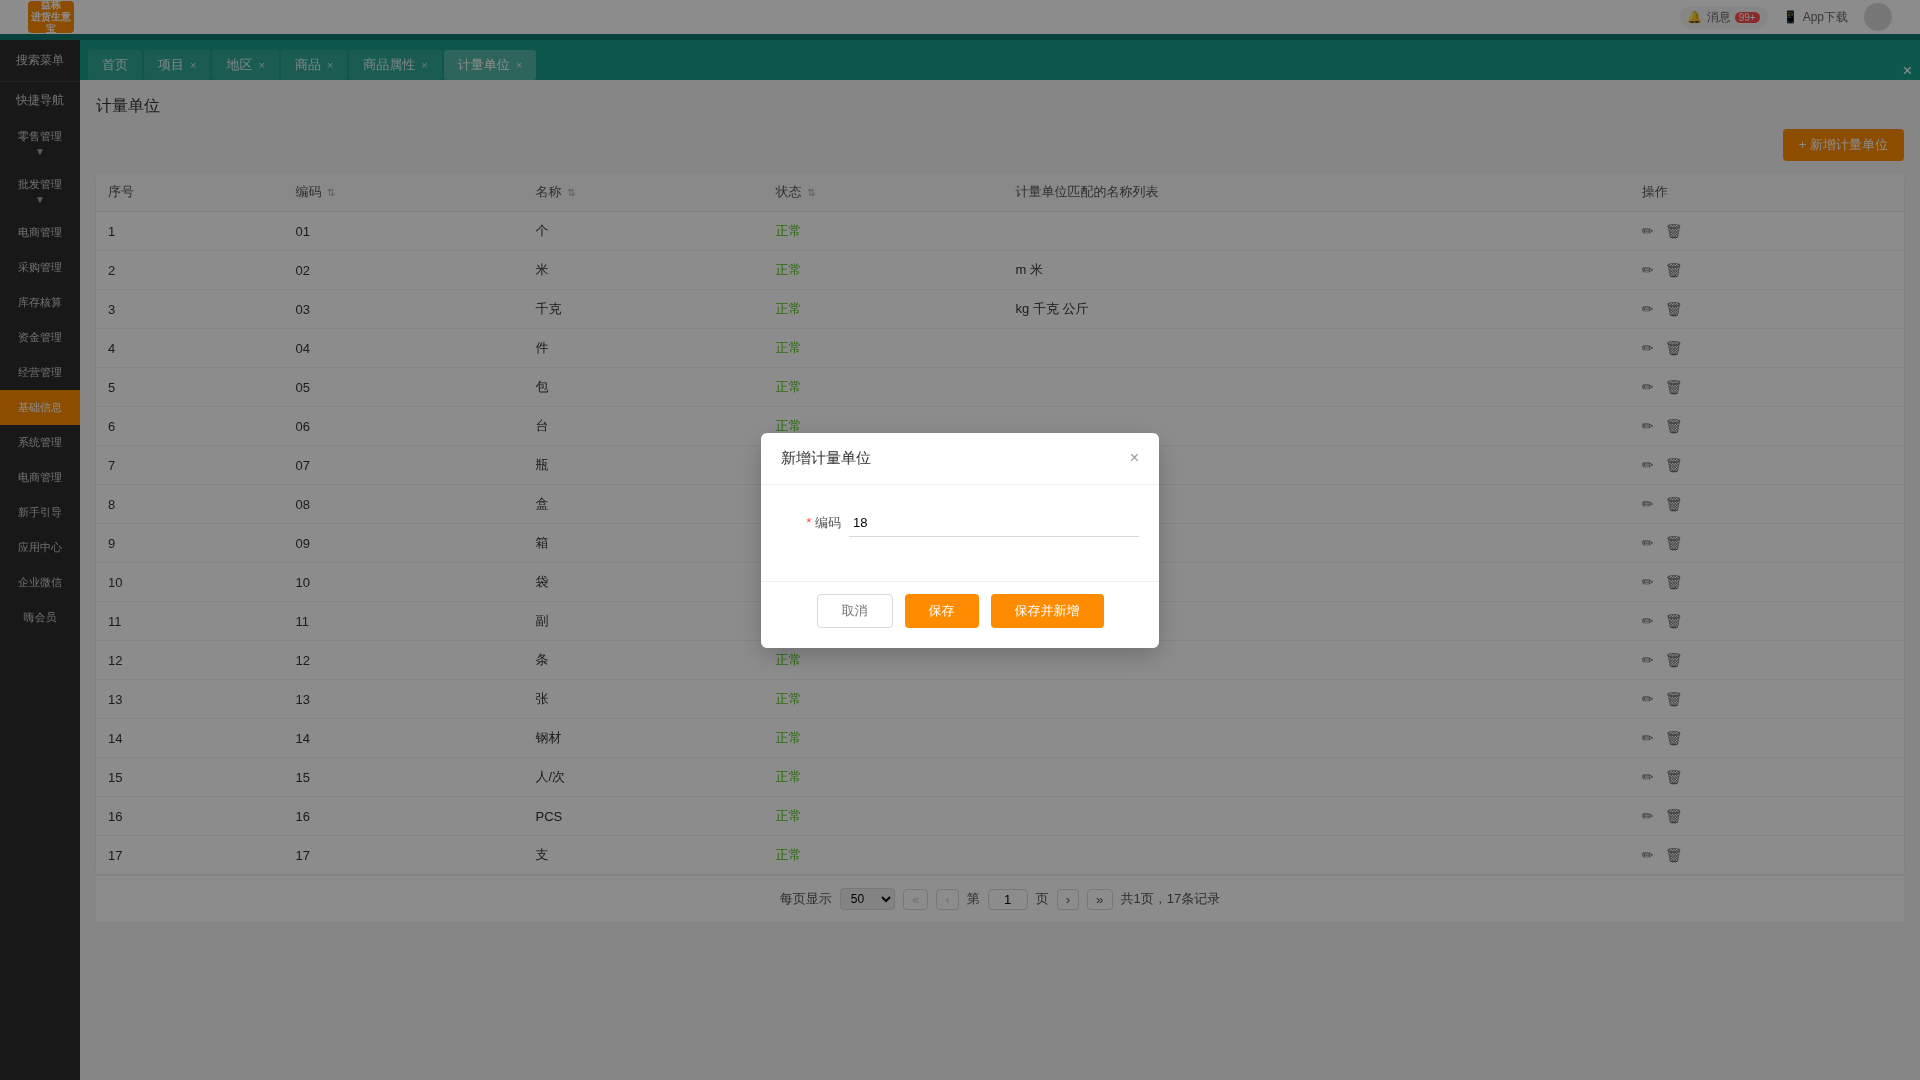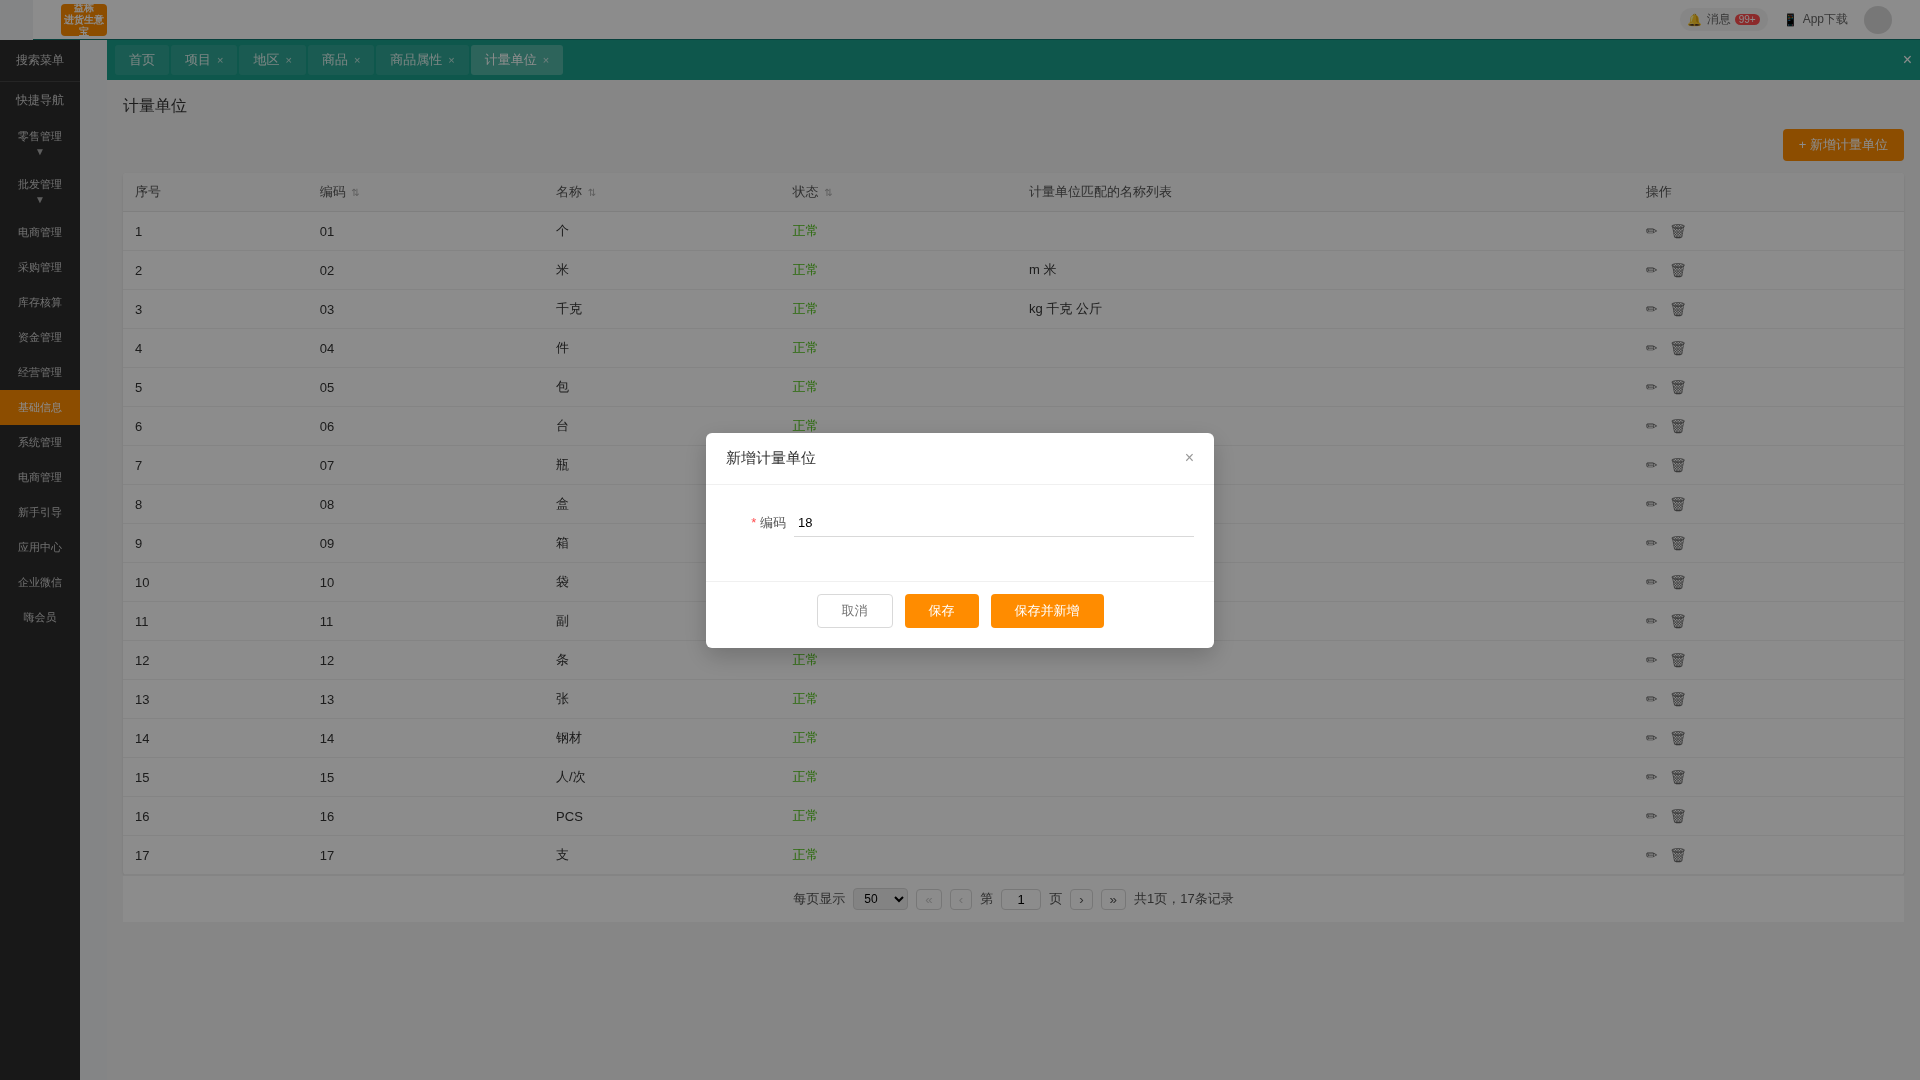--- a/index.html
+++ b/index.html
@@ -1,45 +1,45 @@
 <!DOCTYPE html>
 <html><head>
   <meta charset="utf-8">
   <style>
     * { box-sizing: border-box; margin: 0; padding: 0; }
     body { font-family: 'Microsoft YaHei', Arial, sans-serif; font-size: 13px; background: #f0f2f5; color: #333; height: 1080px; width: 1920px; overflow: hidden; display: flex; flex-direction: column; }
 
     
-    .top-bar { height: 40px; background: #fff; display: flex; align-items: center; padding: 0 28px; border-bottom: 1px solid #0f766e; flex-shrink: 0; margin-left: 33px; }
+    .top-bar { height: 40px; background: #fff; display: flex; align-items: center; padding: 0 28px; border-bottom: 6px solid #0f766e; flex-shrink: 0; }
     .logo-area { display: flex; align-items: center; width: 80px; }
     .logo-box { width: 46px; height: 32px; background: #ff8c00; border-radius: 4px; display: flex; align-items: center; justify-content: center; color: white; font-size: 11px; font-weight: bold; }
     .top-center { flex: 1; display: flex; align-items: center; justify-content: center; }
     .top-right { display: flex; align-items: center; gap: 16px; }
     .notification-btn { display: flex; align-items: center; gap: 4px; font-size: 12px; color: #666; background: #f5f5f5; padding: 3px 8px; border-radius: 12px; position: relative; }
     .badge { background: #ff4d4f; color: white; border-radius: 8px; font-size: 10px; padding: 0 4px; min-width: 16px; text-align: center; }
     .app-download { font-size: 12px; color: #666; display: flex; align-items: center; gap: 4px; }
     .user-avatar { width: 28px; height: 28px; border-radius: 50%; background: #d9d9d9; }
 
     
-    .main-layout { display: flex; flex: 1; overflow: hidden; gap: 27px; }
+    .main-layout { display: flex; flex: 1; overflow: hidden; }
 
     
     .sidebar { width: 80px; background: #2d2d2d; display: flex; flex-direction: column; flex-shrink: 0; }
     .search-menu { padding: 12px 0; text-align: center; color: #ccc; font-size: 12px; cursor: pointer; border-bottom: 1px solid #444; }
     .quick-nav { padding: 10px 0; text-align: center; color: #ccc; font-size: 12px; cursor: pointer; }
     .sidebar-item { padding: 10px 4px; text-align: center; color: #ccc; font-size: 12px; cursor: pointer; display: flex; flex-direction: column; align-items: center; gap: 2px; }
     .sidebar-item.active { background: #ff8c00; color: white; }
     .sidebar-item .item-label { font-size: 11px; }
     .expand-icon { color: #aaa; font-size: 10px; }
 
     
     .content-area { flex: 1; display: flex; flex-direction: column; overflow: hidden; }
 
     
-    .tab-bar { height: 40px; background: #1a9e8a; display: flex; align-items: center; padding: 0 8px; gap: 2px; flex-shrink: 0; }
+    .tab-bar { height: 40px; background: #1a9e8a; display: flex; align-items: flex-end; padding: 0 8px; gap: 2px; flex-shrink: 0; }
     .tab-item { display: flex; align-items: center; gap: 6px; padding: 6px 14px; border-radius: 3px; cursor: pointer; font-size: 13px; color: rgba(255,255,255,0.85); background: rgba(255,255,255,0.1); }
     .tab-item.active { background: rgba(255,255,255,0.25); color: white; }
     .tab-item .close-tab { font-size: 11px; color: rgba(255,255,255,0.7); cursor: pointer; }
     .tab-close-all { margin-left: auto; color: white; font-size: 16px; cursor: pointer; }
 
     
     .page-content { flex: 1; padding: 16px; overflow: auto; background: #f5f5f5; }
     .page-title { font-size: 16px; font-weight: 500; color: #333; margin-bottom: 12px; }
     .toolbar { display: flex; justify-content: flex-end; margin-bottom: 12px; }
     .add-btn { background: #ff8c00; color: white; border: none; padding: 7px 16px; border-radius: 4px; cursor: pointer; font-size: 13px; }
@@ -57,21 +57,21 @@
 
     
     .pagination { display: flex; align-items: center; justify-content: center; padding: 12px 16px; gap: 8px; font-size: 13px; color: #555; background: white; border-top: 1px solid #f0f0f0; }
     .page-size-select { border: 1px solid #d9d9d9; border-radius: 4px; padding: 2px 6px; font-size: 12px; }
     .page-btn { border: 1px solid #d9d9d9; background: white; padding: 2px 8px; border-radius: 4px; cursor: pointer; color: #555; }
     .page-btn:disabled { color: #ccc; cursor: not-allowed; }
     .page-input { border: 1px solid #d9d9d9; border-radius: 4px; padding: 2px 6px; width: 40px; text-align: center; font-size: 13px; }
 
     
     .modal-overlay { position: fixed; top: 0; left: 0; width: 100%; height: 100%; background: rgba(0,0,0,0.45); display: flex; align-items: center; justify-content: center; z-index: 1000; }
-    .modal { background: white; border-radius: 6px; box-shadow: 0 8px 24px rgba(0,0,0,0.2); width: 508px; }
+    .modal { background: white; border-radius: 6px; box-shadow: 0 8px 24px rgba(0,0,0,0.2); width: 398px; }
     .modal-header { padding: 16px 20px; border-bottom: 1px solid #f0f0f0; display: flex; align-items: center; justify-content: space-between; }
     .modal-title { font-size: 15px; font-weight: 500; color: #333; }
     .modal-close { cursor: pointer; color: #999; font-size: 16px; }
     .modal-body { padding: 24px 20px; }
     .form-row { display: flex; align-items: center; margin-bottom: 20px; }
     .form-label { width: 60px; text-align: right; font-size: 13px; color: #555; flex-shrink: 0; }
     .form-input { flex: 1; border: none; border-bottom: 1px solid #d9d9d9; padding: 6px 4px; font-size: 13px; outline: none; margin-left: 8px; }
     .form-input.highlight { border-bottom-color: #ff8c00; }
     .modal-footer { padding: 12px 20px 20px; display: flex; justify-content: center; gap: 12px; border-top: 1px solid #f0f0f0; }
     .btn-cancel { padding: 7px 24px; border: 1px solid #d9d9d9; background: white; border-radius: 4px; cursor: pointer; font-size: 13px; color: #737373; }

